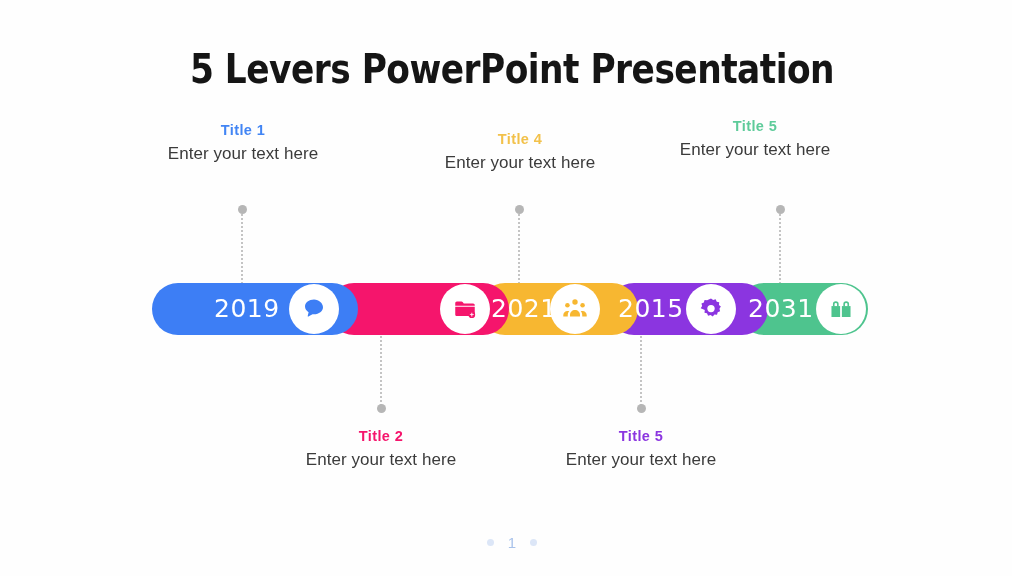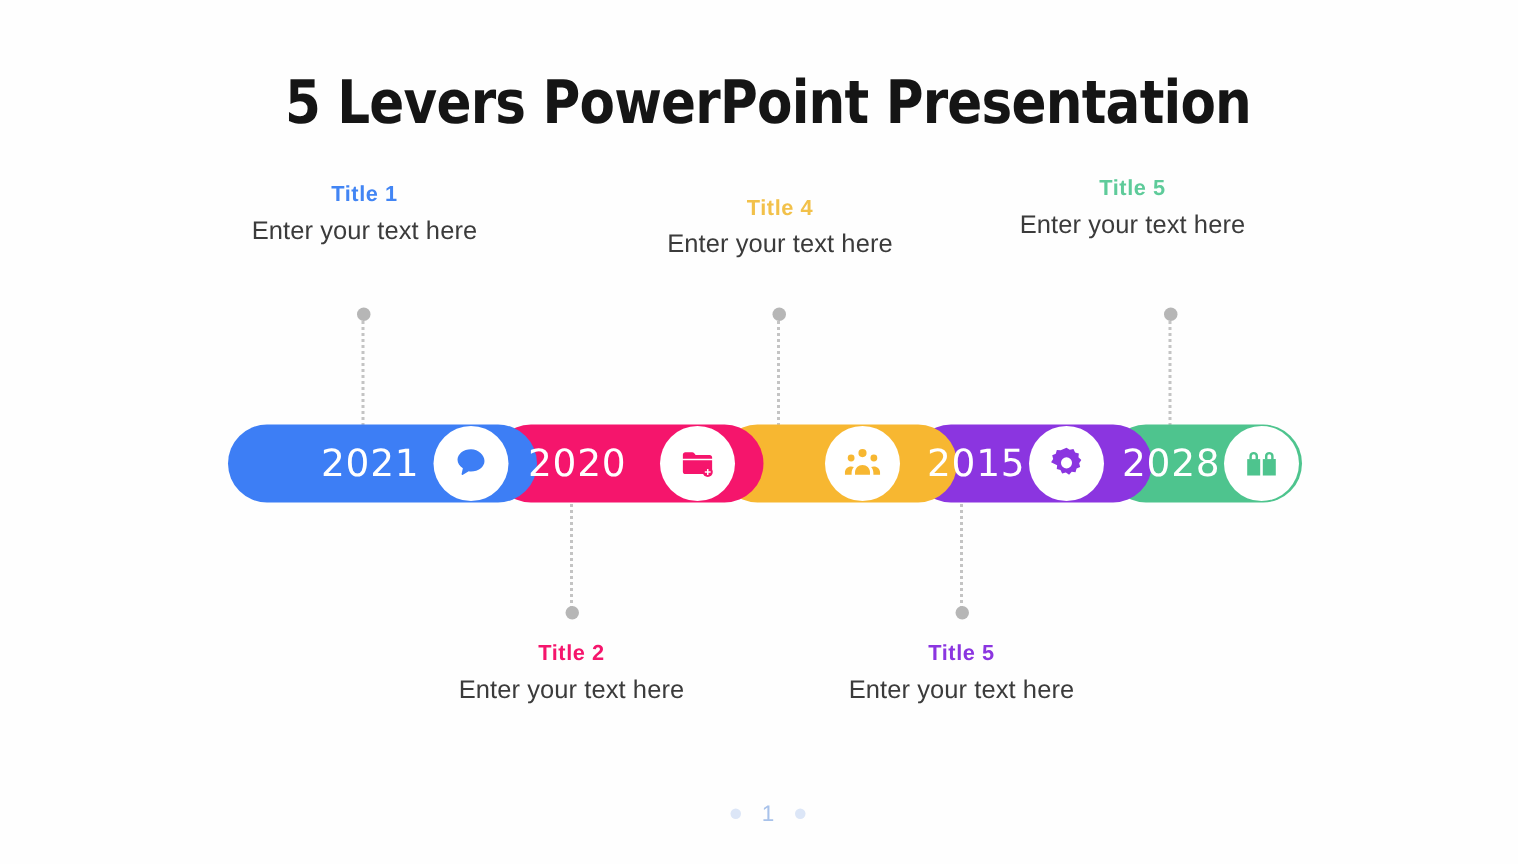--- a/index.html
+++ b/index.html
@@ -188,24 +188,24 @@
     <div class="seg" style="left:586px; width:130px; background:#4ec48e; z-index:1;"></div>
 
     <div class="seg" style="left:456px; width:160px; background:#8b35e0; z-index:2;"></div>
 
     <div class="seg" style="left:327px; width:159px; background:#f7b731; z-index:3;"></div>
 
     <div class="seg" style="left:176px; width:181px; background:#f5156c; z-index:4;"></div>
 
     <div class="seg" style="left:0px; width:206px; background:#3d7ef5; z-index:5;"></div>
 
-    <div class="seg-year" style="left:62px; z-index:8;">2021</div>
-    <div class="seg-year" style="left:200px; z-index:8;">2020</div>
+    <div class="seg-year" style="left:62px; z-index:8;">2019</div>
+    <div class="seg-year" style="left:339px; z-index:8;">2021</div>
     <div class="seg-year" style="left:466px; z-index:8;">2015</div>
-    <div class="seg-year" style="left:596px; z-index:8;">2028</div>
+    <div class="seg-year" style="left:596px; z-index:8;">2031</div>
 
     <div class="badge" style="left:137px; z-index:9;">
       <span>
         <svg width="26" height="26" viewBox="0 0 24 24" aria-hidden="true">
           <path fill="#3d7ef5" d="M12 3.2c-4.6 0-8.3 2.9-8.3 6.5 0 2.1 1.3 4 3.3 5.2l-.8 3.6c-.1.4.3.7.6.5l3.8-2.2c.5.1 1 .1 1.4.1 4.6 0 8.3-2.9 8.3-6.5S16.6 3.2 12 3.2z"></path>
         </svg>
       </span>
     </div>
 
     <div class="badge" style="left:288px; z-index:9;">

